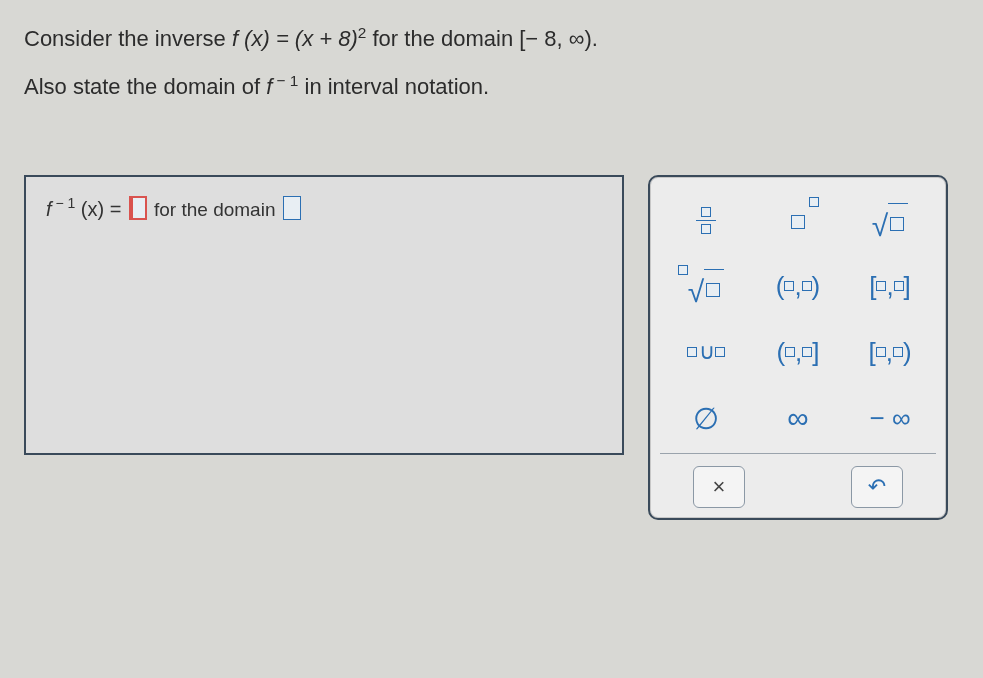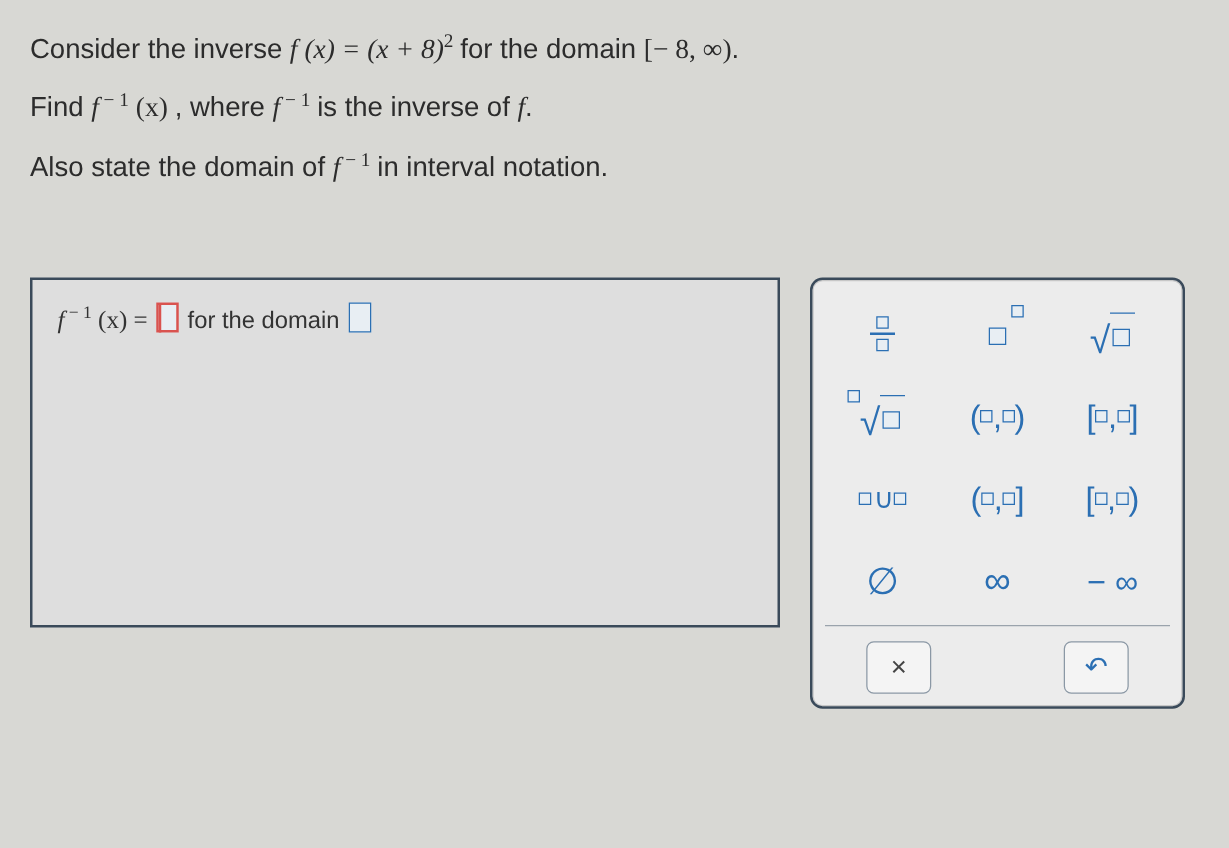--- a/index.html
+++ b/index.html
@@ -7,21 +7,21 @@
     font-family: Arial, Helvetica, sans-serif;
     background: #d8d8d4;
     width: 983px;
     height: 678px;
     padding: 20px 24px;
     color: #2c2c2c;
     overflow: hidden;
   }
   .problem { font-size: 22px; line-height: 1.7; }
   .problem p { margin-bottom: 10px; }
-  .math { font-family: Liberation Serif, serif; font-style: italic; }
+  .math { font-family: Liberation Sans, sans-serif; font-style: italic; }
   .math .sup { font-size: 0.7em; vertical-align: super; font-style: normal; }
   .math .num { font-style: normal; }
 
   .work-area {
     display: flex;
     gap: 24px;
     margin-top: 70px;
     align-items: flex-start;
   }
 
@@ -104,31 +104,20 @@
 <div class="problem">
   <p>
     <span>Consider the inverse </span>
     <span class="math">
       <span>f (x) = (x + 8)</span><span class="sup">2</span>
     </span>
     <span>  for the domain </span>
     <span class="math"><span class="num">[− 8, ∞)</span></span><span>.</span>
   </p>
 
-  <p>
-    <span>Find </span>
-    <span class="math">
-      <span>f</span><span class="sup"> − 1</span><span class="num"> (x)</span>
-    </span><span>, where </span>
-    <span class="math">
-      <span>f</span><span class="sup"> − 1</span>
-    </span>
-    <span> is the inverse of </span>
-    <span class="math">f</span><span>.</span>
-  </p>
 
   <p>
     <span>Also state the domain of </span>
     <span class="math">
       <span>f</span><span class="sup"> − 1</span>
     </span>
     <span> in interval notation.</span>
   </p>
 </div>
 

